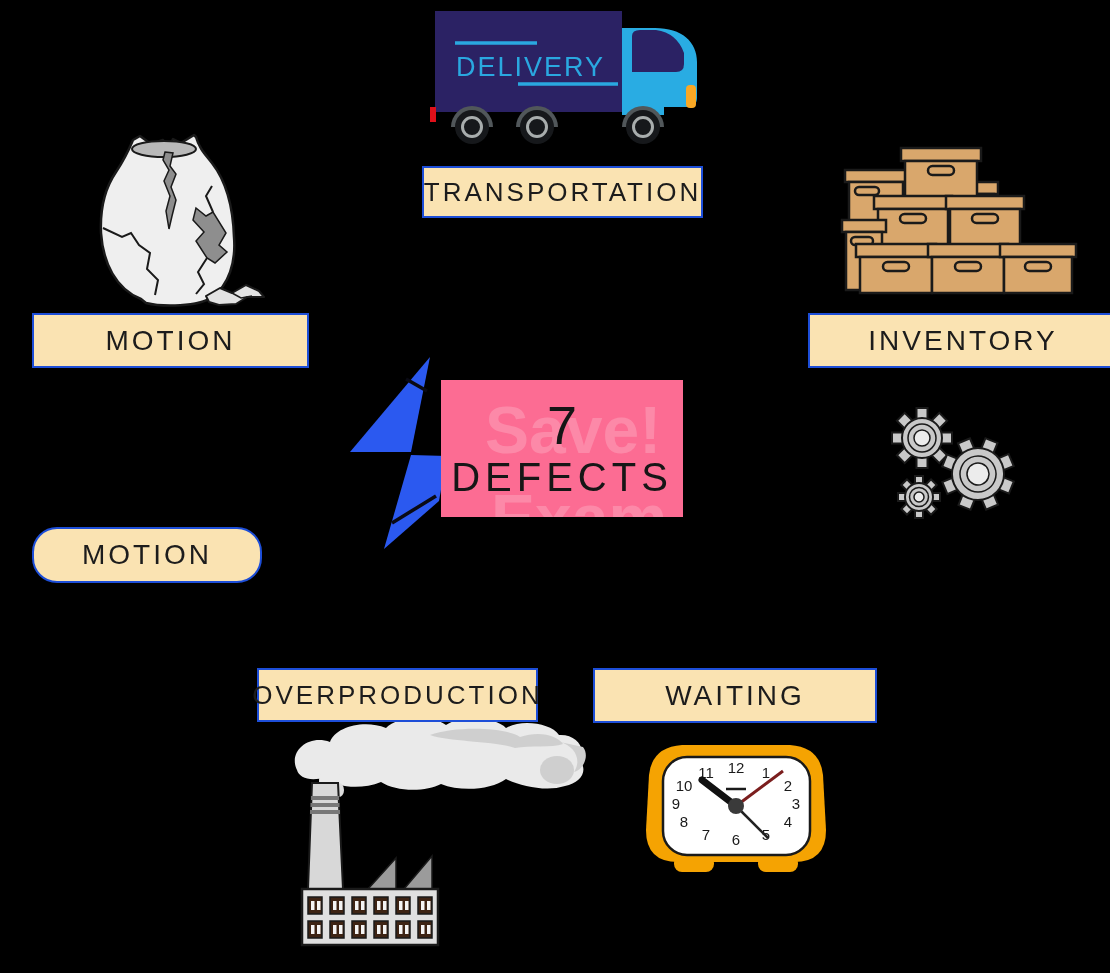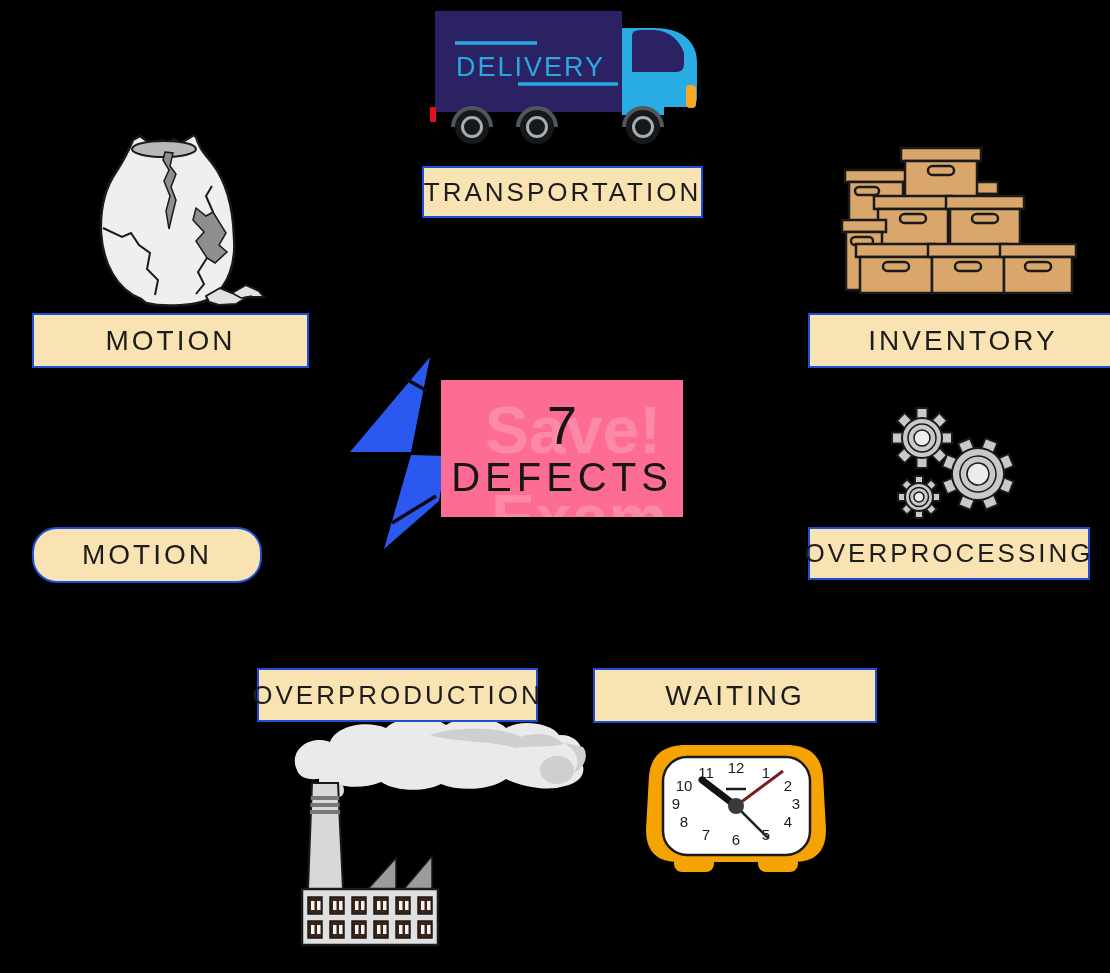--- a/index.html
+++ b/index.html
@@ -272,23 +272,20 @@
   </div>
   <div class="label" id="lbl-defects">
     <span>MOTION</span>
   </div>
   <div class="label" id="lbl-inventory">
     <span>INVENTORY</span>
   </div>
   <div class="label" id="lbl-motion">
     <span>MOTION</span>
   </div>
-  <div class="label" id="lbl-overprocessing">
-    <span>OVERPROCESSING</span>
-  </div>
   <div class="label" id="lbl-waiting">
     <span>WAITING</span>
   </div>
   <div class="label" id="lbl-overproduction">
     <span>OVERPRODUCTION</span>
   </div>
 
 </div>
 
 </body></html>

